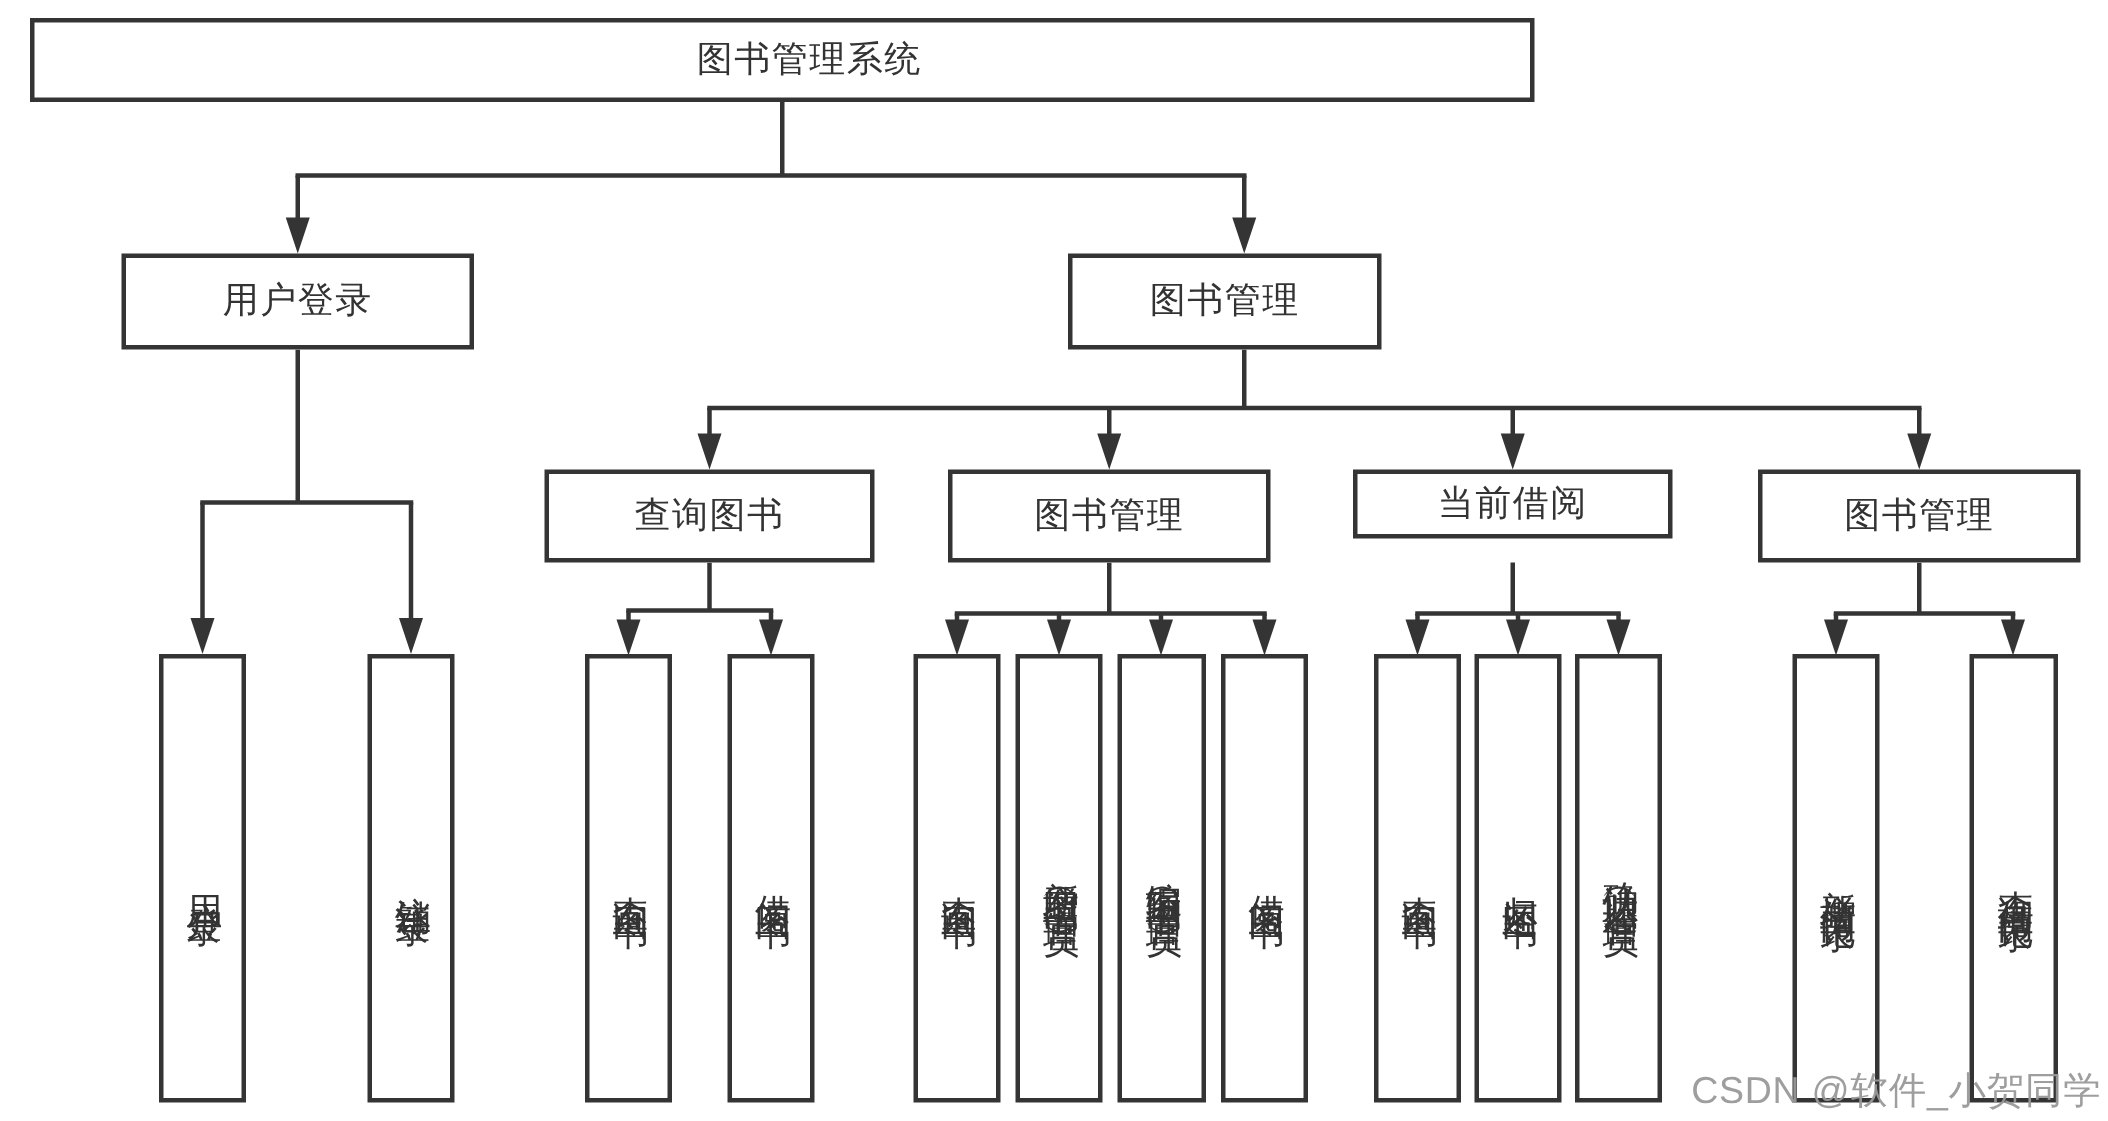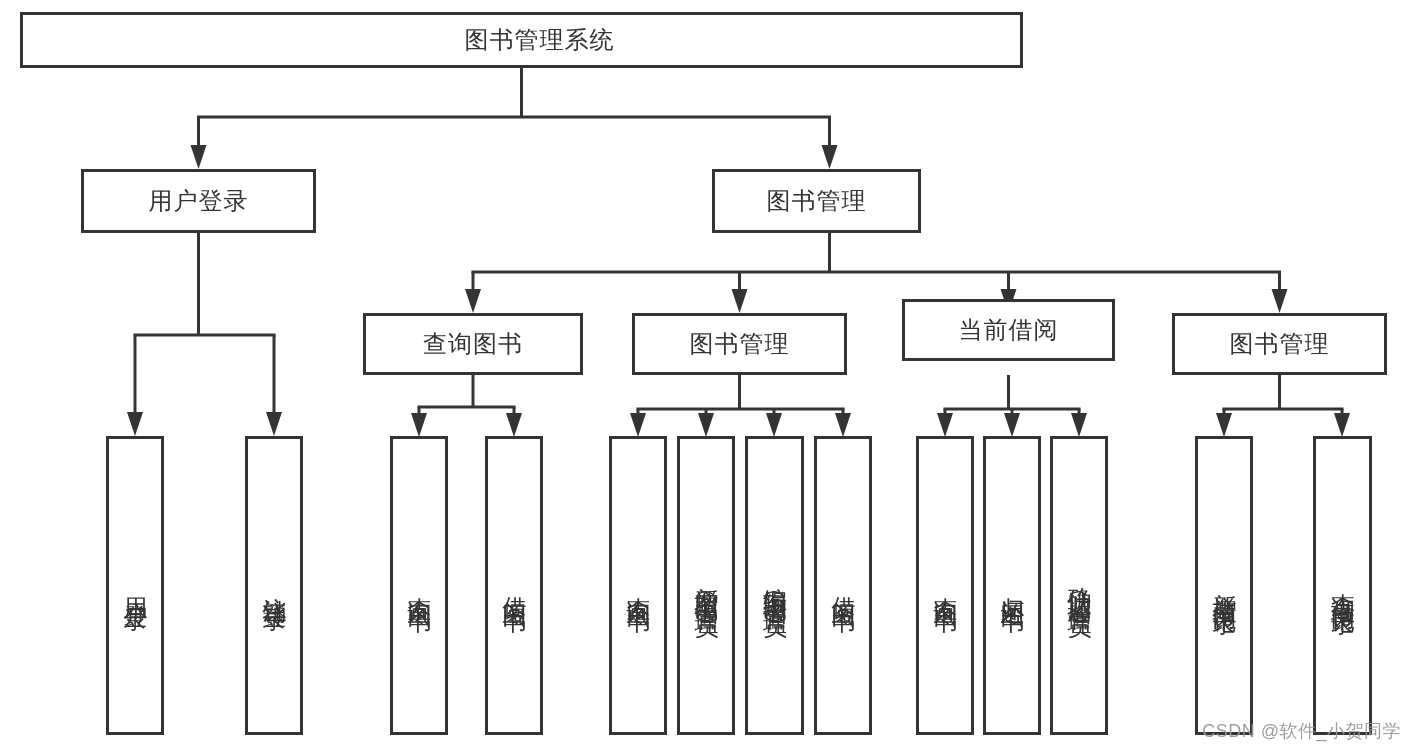--- a/index.html
+++ b/index.html
@@ -40,21 +40,21 @@
     writing-mode: vertical-rl;
     text-orientation: mixed;
     letter-spacing: 4px;
     font-size: 24px;
   }
   .watermark {
     position: absolute;
     right: 4px;
     bottom: 4px;
     z-index: 3;
-    font-size: 18px;
+    font-size: 25px;
     color: rgba(153, 153, 153, 0.95);
     letter-spacing: 0.5px;
     white-space: nowrap;
   }
 </style>
 </head>
 <body>
 
 <div class="canvas">
 
@@ -120,21 +120,21 @@
     <polygon points="1334,413 1350,413 1342,437" stroke="none"></polygon>
   </svg>
 
   <div class="node" style="left:20px; top:12px; width:1003px; height:56px;padding-left:36px;">图书管理系统</div>
 
   <div class="node" style="left:81px; top:169px; width:235px; height:64px;">用户登录</div>
   <div class="node" style="left:712px; top:169px; width:209px; height:64px;">图书管理</div>
 
   <div class="node" style="left:363px; top:313px; width:220px; height:62px;">查询图书</div>
   <div class="node" style="left:632px; top:313px; width:215px; height:62px;">图书管理</div>
-  <div class="node" style="left:902px; top:299px; width:213px; height:62px;">当前借阅</div>
+  <div class="node" style="left:902px; top:313px; width:213px; height:46px;">当前借阅</div>
   <div class="node" style="left:1172px; top:313px; width:215px; height:62px;">图书管理</div>
 
   <div class="node v" style="left:106px; top:436px; width:58px; height:299px;">用户登录</div>
   <div class="node v" style="left:245px; top:436px; width:58px; height:299px;">注销登录</div>
 
   <div class="node v" style="left:390px; top:436px; width:58px; height:299px;">查询图书</div>
   <div class="node v" style="left:485px; top:436px; width:58px; height:299px;">借阅图书</div>
 
   <div class="node v" style="left:609px; top:436px; width:58px; height:299px;">查询图书</div>
   <div class="node v" style="left:677px; top:436px; width:58px; height:299px;">新增图书（管理员）</div>

